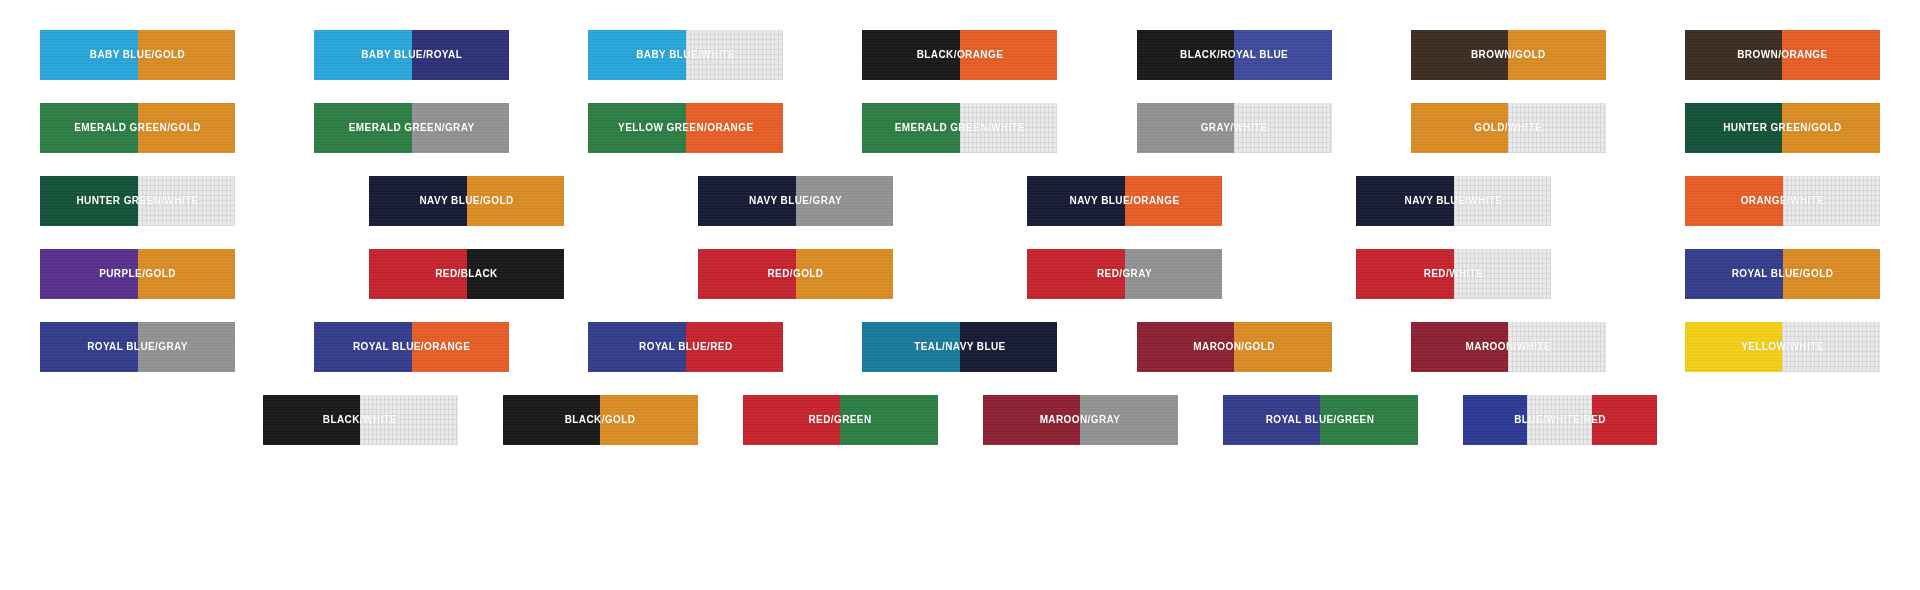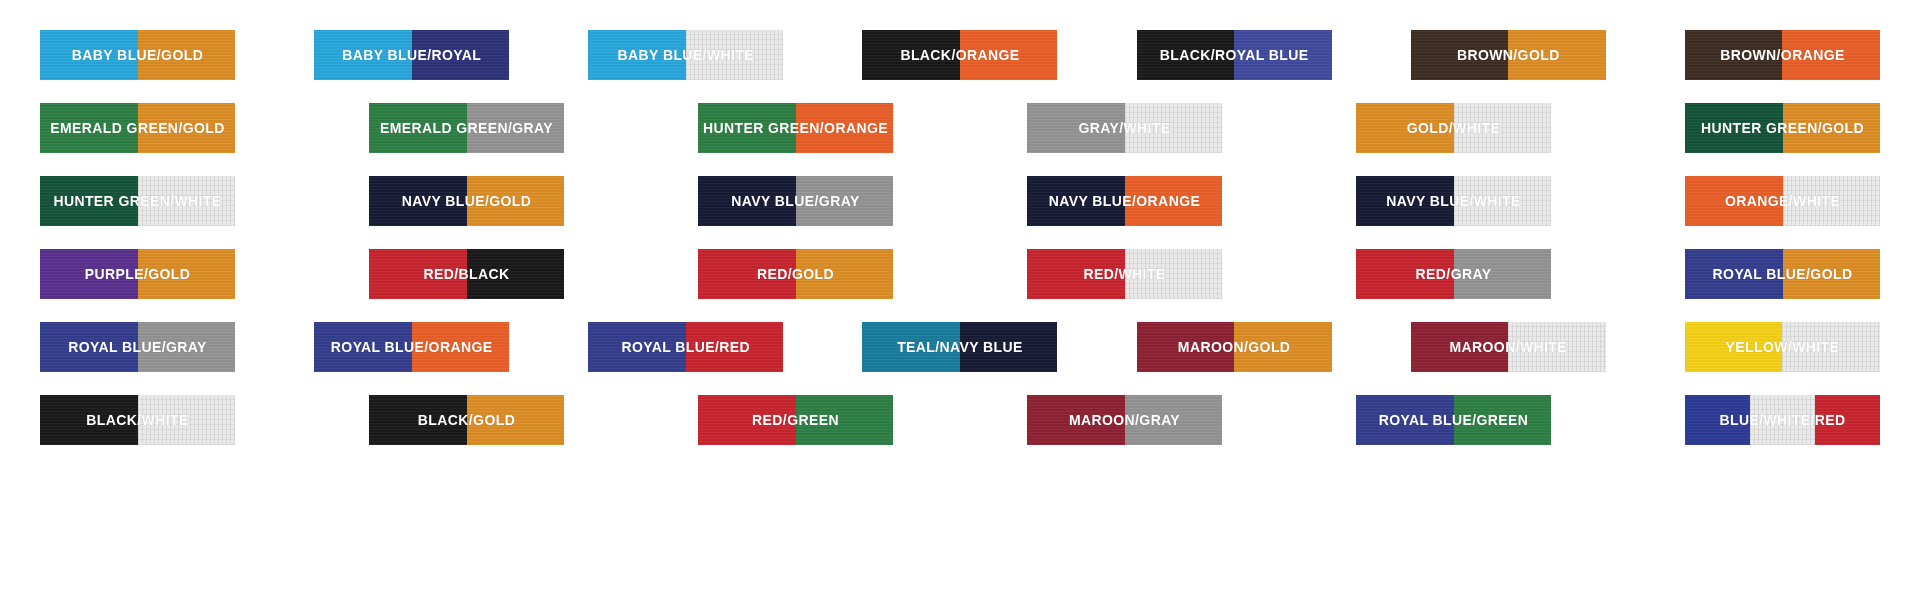--- a/index.html
+++ b/index.html
@@ -17,21 +17,21 @@
     flex-direction:column;
     gap:23px;
   }
   .swatch-row {
     display:flex;
     justify-content:space-between;
     height:50px;
     flex:0 0 auto;
   }
   .swatch-row.row-last {
-    justify-content:space-between;
+    justify-content:center;
     gap:45px;
   }
   .swatch {
     position:relative;
     width:195px;
     height:50px;
     display:flex;
     overflow:hidden;
     flex:0 0 auto;
   }
@@ -64,21 +64,21 @@
       rgba(0,0,0,0.035) 1px, rgba(0,0,0,0.035) 3px);
     pointer-events:none;
   }
   .swatch-label {
     position:absolute;
     inset:0;
     display:flex;
     align-items:center;
     justify-content:center;
     color:#ffffff;
-    font-size:14px;
+    font-size:10px;
     font-weight:bold;
     letter-spacing:0.4px;
     text-align:center;
     white-space:nowrap;
     line-height:1;
     z-index:3;
     text-shadow:0 0 1px rgba(0,0,0,0.18);
     font-family:"Liberation Sans", sans-serif;
     border-radius:9px;
   }
@@ -131,21 +131,26 @@
         <div class="swatch-label">EMERALD GREEN/GOLD</div>
       </div>
       <div class="swatch">
         <div class="half weave" style="background: rgb(46, 128, 69);"></div>
         <div class="half weave" style="background: rgb(148, 148, 148);"></div>
         <div class="swatch-label">EMERALD GREEN/GRAY</div>
       </div>
       <div class="swatch">
         <div class="half weave" style="background: rgb(46, 128, 69);"></div>
         <div class="half weave" style="background: rgb(233, 95, 40);"></div>
-        <div class="swatch-label">HUNTER GREEN/ORANGE</div>
+        <div class="swatch-label">YELLOW GREEN/ORANGE</div>
+      </div>
+      <div class="swatch">
+        <div class="half weave" style="background: rgb(46, 128, 69);"></div>
+        <div class="half textured" style="background: rgb(233, 233, 233);"></div>
+        <div class="swatch-label">EMERALD GREEN/WHITE</div>
       </div>
       <div class="swatch">
         <div class="half weave" style="background: rgb(148, 148, 148);"></div>
         <div class="half textured" style="background: rgb(233, 233, 233);"></div>
         <div class="swatch-label">GRAY/WHITE</div>
       </div>
       <div class="swatch">
         <div class="half weave" style="background: rgb(221, 142, 38);"></div>
         <div class="half textured" style="background: rgb(233, 233, 233);"></div>
         <div class="swatch-label">GOLD/WHITE</div>
@@ -199,27 +204,27 @@
         <div class="half weave" style="background: rgb(26, 26, 26);"></div>
         <div class="swatch-label">RED/BLACK</div>
       </div>
       <div class="swatch">
         <div class="half weave" style="background: rgb(201, 37, 47);"></div>
         <div class="half weave" style="background: rgb(221, 142, 38);"></div>
         <div class="swatch-label">RED/GOLD</div>
       </div>
       <div class="swatch">
         <div class="half weave" style="background: rgb(201, 37, 47);"></div>
+        <div class="half weave" style="background: rgb(148, 148, 148);"></div>
+        <div class="swatch-label">RED/GRAY</div>
+      </div>
+      <div class="swatch">
+        <div class="half weave" style="background: rgb(201, 37, 47);"></div>
         <div class="half textured" style="background: rgb(233, 233, 233);"></div>
         <div class="swatch-label">RED/WHITE</div>
-      </div>
-      <div class="swatch">
-        <div class="half weave" style="background: rgb(201, 37, 47);"></div>
-        <div class="half weave" style="background: rgb(148, 148, 148);"></div>
-        <div class="swatch-label">RED/GRAY</div>
       </div>
       <div class="swatch">
         <div class="half weave" style="background: rgb(52, 62, 142);"></div>
         <div class="half weave" style="background: rgb(221, 142, 38);"></div>
         <div class="swatch-label">ROYAL BLUE/GOLD</div>
       </div>
     </div>
     <div class="swatch-row">
       <div class="swatch">
         <div class="half weave" style="background: rgb(52, 62, 142);"></div>

